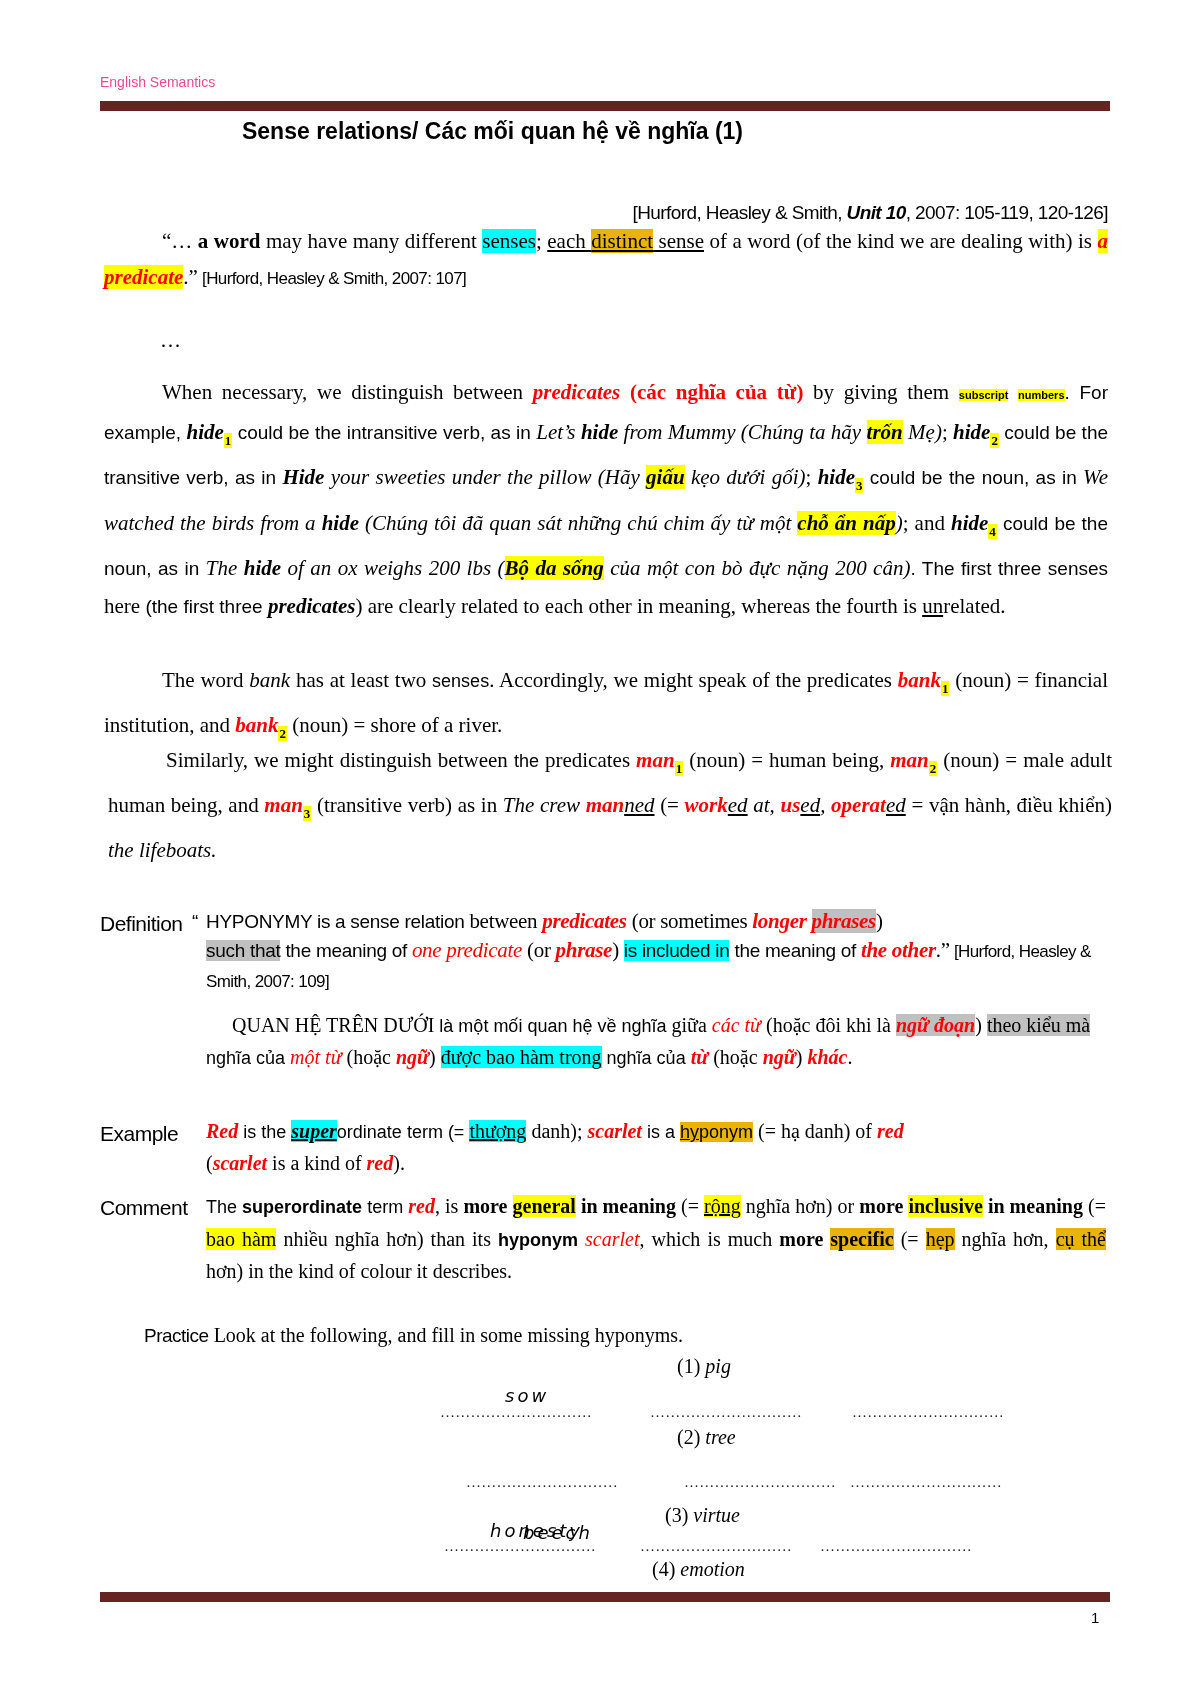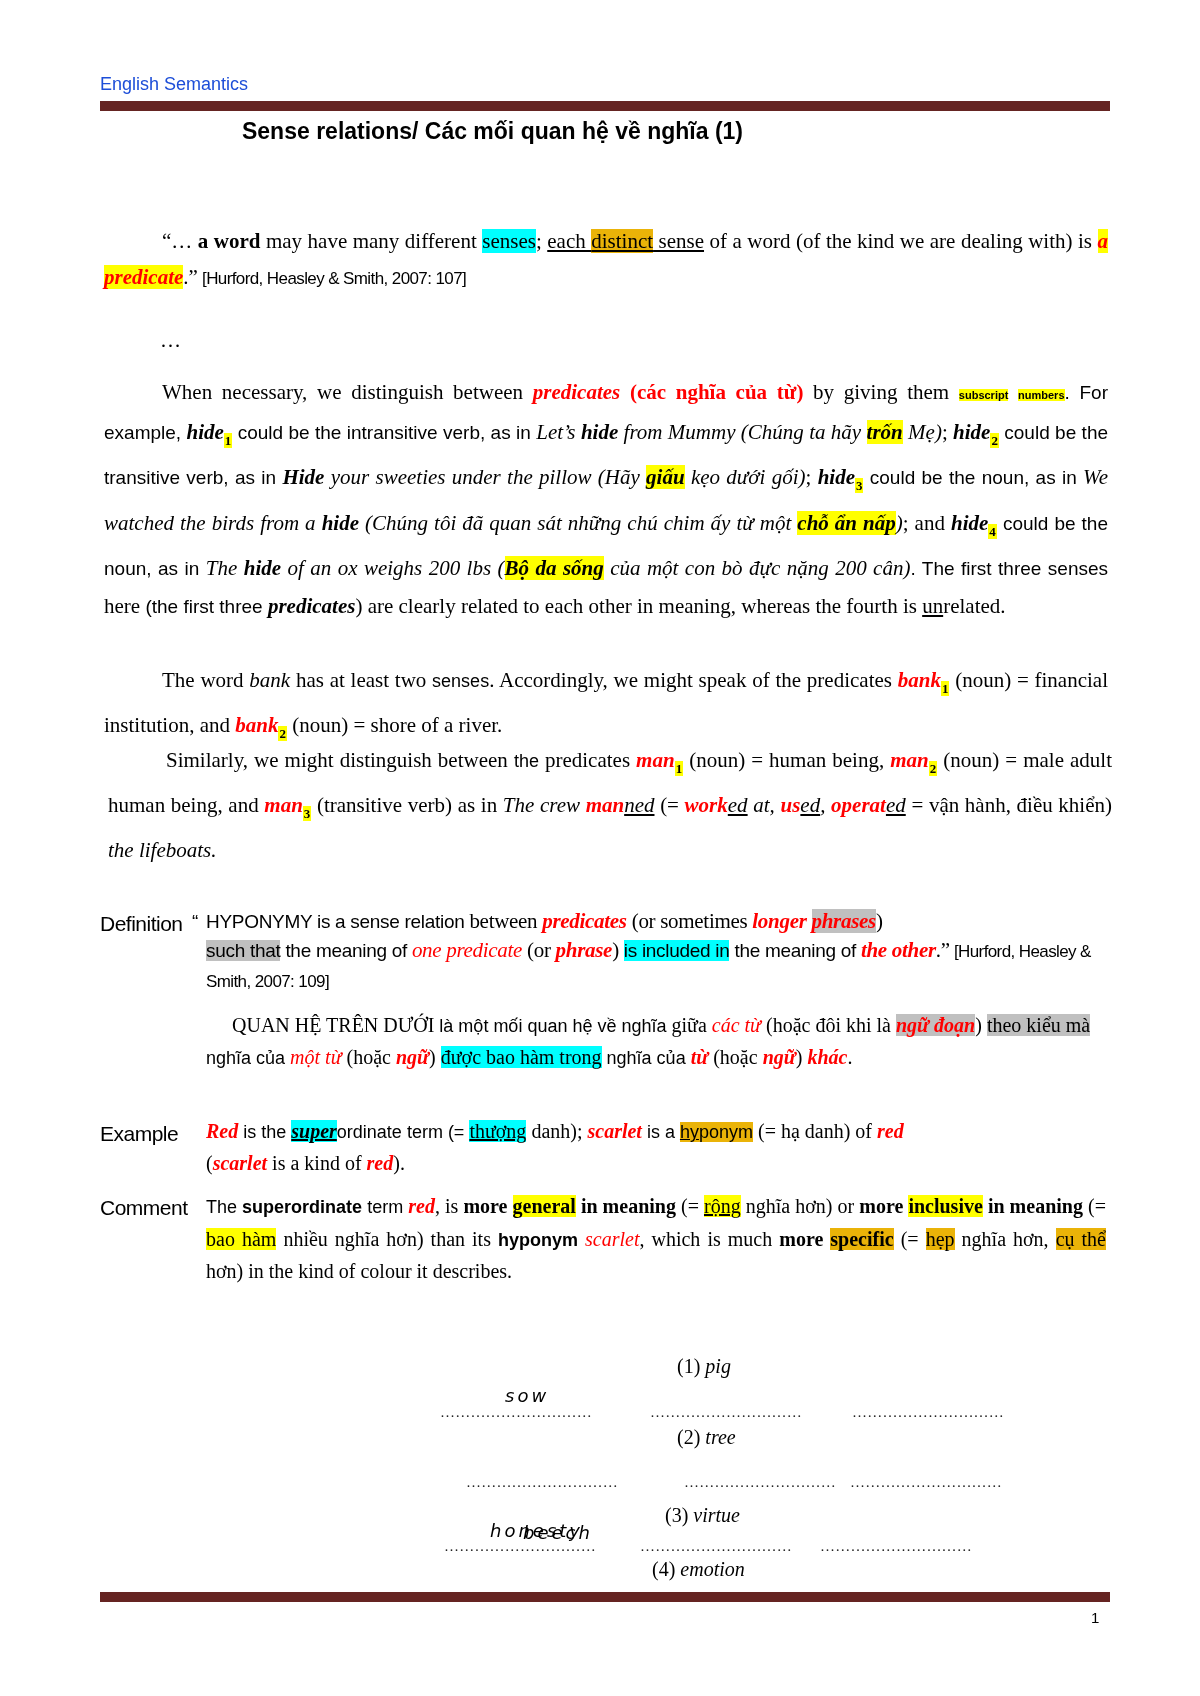--- a/index.html
+++ b/index.html
@@ -1,18 +1,18 @@
 <!DOCTYPE html>
 <html><head>
 <meta charset="utf-8">
 <style>
   html, body { margin:0; padding:0; background:#ffffff; }
   body { width:1200px; height:1696px; position:relative; overflow:hidden; color:#000; }
   .page { position:absolute; left:0; top:0; width:1200px; height:1696px; }
-  .header-text { position:absolute; left:100px; top:74px; font-family:"Liberation Sans", sans-serif; font-size:18px; color:#1d4ed8; }
+  .header-text { position:absolute; left:100px; top:74px; font-family:"Liberation Sans", sans-serif; font-size:14px; color:#ec4899; }
   .rule { position:absolute; left:100px; width:1010px; height:10px; background:#652422; }
   .rule.top { top:101px; }
   .rule.bottom { top:1592px; }
   .page-num { position:absolute; left:1091px; top:1609px; font-family:"Liberation Sans", sans-serif; font-size:15px; }
   .title { position:absolute; left:0; width:985px; top:118px; text-align:center; font-family:"Liberation Sans", sans-serif; font-weight:bold; font-size:23px; }
   .serif { font-family:"Liberation Serif", serif; }
   .sans { font-family:"Liberation Sans", sans-serif; }
   .blk { position:absolute; font-family:"Liberation Serif", serif; font-size:21px; line-height:36px; }
   .cite-sans { font-family:"Liberation Sans", sans-serif; font-size:17px; letter-spacing:-0.6px; }
   .just { text-align:justify; }
@@ -34,20 +34,23 @@
 </head>
 <body>
 
 <div class="page">
 
   <div class="header-text">English Semantics</div>
   <div class="rule top"></div>
 
   <div class="title">Sense relations/ Các mối quan hệ về nghĩa (1)</div>
 
+  <div class="blk cite-sans" style="right:92px; top:198px; line-height:30px; font-size:19px;">
+    <span>[Hurford, Heasley &amp; Smith, </span><span class="b i">Unit 10</span><span>, 2007: 105-119, 120-126]</span>
+  </div>
 
   <div class="blk just" style="left:104px; top:223px; width:1004px; text-indent:58px;">
     <span>“… </span><span class="b">a word</span><span> may have many different </span><span class="hl-c">senses</span><span>; </span><span class="u">each </span><span class="u hl-g">distinct</span><span class="u"> sense</span><span> of a word (of the kind we are dealing with) is </span><span class="red b i hl-y">a predicate</span><span>.”</span><span class="cite-sans"> [Hurford, Heasley &amp; Smith, 2007: 107]</span>
   </div>
 
   <div class="blk" style="left:160px; top:322px;">…</div>
 
   <div class="blk just" style="left:104px; top:374px; width:1004px; text-indent:58px; line-height:36.5px;">
     <span>When necessary, we distinguish between </span><span class="red b i">predicates</span><span class="red b"> (các nghĩa của từ)</span><span> by giving them </span><span class="tiny b hl-y">subscript</span> <span class="tiny b hl-y">numbers</span><span class="sans" style="font-size:19px;">. For example, </span><span class="b i">hide</span><sub>1</sub><span class="sans" style="font-size:19px;"> could be the intransitive verb, as in </span><span class="i">Let’s </span><span class="b i">hide</span><span class="i"> from Mummy</span><span class="i"> (Chúng ta hãy </span><span class="b i hl-y">trốn</span><span class="i"> Mẹ)</span><span>; </span><span class="b i">hide</span><sub>2</sub><span class="sans" style="font-size:19px;"> could be the transitive verb, as in </span><span class="b i">Hide</span><span class="i"> your sweeties under the pillow</span><span class="i"> (Hãy </span><span class="b i hl-y">giấu</span><span class="i"> kẹo dưới gối)</span><span>; </span><span class="b i">hide</span><sub>3</sub><span class="sans" style="font-size:19px;"> could be the noun, as in </span><span class="i">We watched the birds from a </span><span class="b i">hide</span><span class="i"> (Chúng tôi đã quan sát những chú chim ấy từ một </span><span class="b i hl-y">chỗ ẩn nấp</span><span class="i">)</span><span>; and </span><span class="b i">hide</span><sub>4</sub><span class="sans" style="font-size:19px;"> could be the noun, as in </span><span class="i">The </span><span class="b i">hide</span><span class="i"> of an ox weighs 200 lbs</span><span class="i"> (</span><span class="b i hl-y">Bộ da sống</span><span class="i"> của một con bò đực nặng 200 cân)</span><span class="sans" style="font-size:19px;">. The first three senses </span><span>here</span><span class="sans" style="font-size:19px;"> (the first three </span><span class="b i">predicates</span><span>) are clearly related to each other in meaning, whereas the fourth is </span><span class="u">un</span><span>related.</span>
   </div>
@@ -73,20 +76,23 @@
   <div class="label" style="left:100px; top:1122px;">Example</div>
   <div class="blk" style="left:206px; top:1116px; width:900px; line-height:31px; font-size:20px;">
     <span class="red b i">Red</span><span class="sans" style="font-size:18px;"> is the </span><span class="b i u hl-c">super</span><span class="sans" style="font-size:18px;">ordinate term (= </span><span class="u hl-c">thượng</span><span> danh); </span><span class="red b i">scarlet</span><span class="sans" style="font-size:18px;"> is a </span><span class="sans u hl-g" style="font-size:18px;">hy</span><span class="sans hl-g" style="font-size:18px;">ponym</span><span> (= hạ danh) of </span><span class="red b i">red</span><br><span> (</span><span class="red b i">scarlet</span><span> is a kind of </span><span class="red b i">red</span><span>).</span>
   </div>
 
   <div class="label" style="left:100px; top:1196px;">Comment</div>
   <div class="blk just" style="left:206px; top:1191px; width:900px; line-height:31.5px; font-size:20px;">
     <span class="sans" style="font-size:18px;">The </span><span class="sans b" style="font-size:18px;">superordinate</span><span class="sans" style="font-size:18px;"> term </span><span class="red b i">red</span><span>, is </span><span class="b">more</span> <span class="b hl-y">general</span> <span class="b">in meaning</span><span> (= </span><span class="u hl-y">rộng</span><span> nghĩa hơn) or </span><span class="b">more </span><span class="b hl-y">inclusive</span><span class="b"> in meaning</span><span> (= </span><span class="hl-y">bao hàm</span><span> nhiều nghĩa hơn) than its </span><span class="sans b" style="font-size:18px;">hyponym</span><span> </span><span class="red i">scarlet</span><span>, which is much </span><span class="b">more </span><span class="b hl-g">specific</span><span> (= </span><span class="hl-g">hẹp</span><span> nghĩa hơn, </span><span class="hl-g">cụ thể</span><span> hơn) in the kind of colour it describes.</span>
   </div>
 
+  <div class="blk" style="left:144px; top:1320px; line-height:30px; font-size:20px;">
+    <span class="sans" style="font-size:19px; letter-spacing:-0.5px;">Practice</span> <span>Look at the following, and fill in some missing hyponyms.</span>
+  </div>
 
   <div class="practice-row" style="left:677px; top:1355px;"><span>(1) </span><span class="i">pig</span></div>
   <div class="answer" style="left:505px; top:1385px;">sow</div>
   <div class="dots" style="left:440px; top:1404px;">…………………………</div>
   <div class="dots" style="left:650px; top:1404px;">…………………………</div>
   <div class="dots" style="left:852px; top:1404px;">…………………………</div>
 
   <div class="practice-row" style="left:677px; top:1426px;"><span>(2) </span><span class="i">tree</span></div>
   <div class="answer" style="left:523px; top:1522px;">beech</div>
   <div class="dots" style="left:466px; top:1474px;">…………………………</div>

